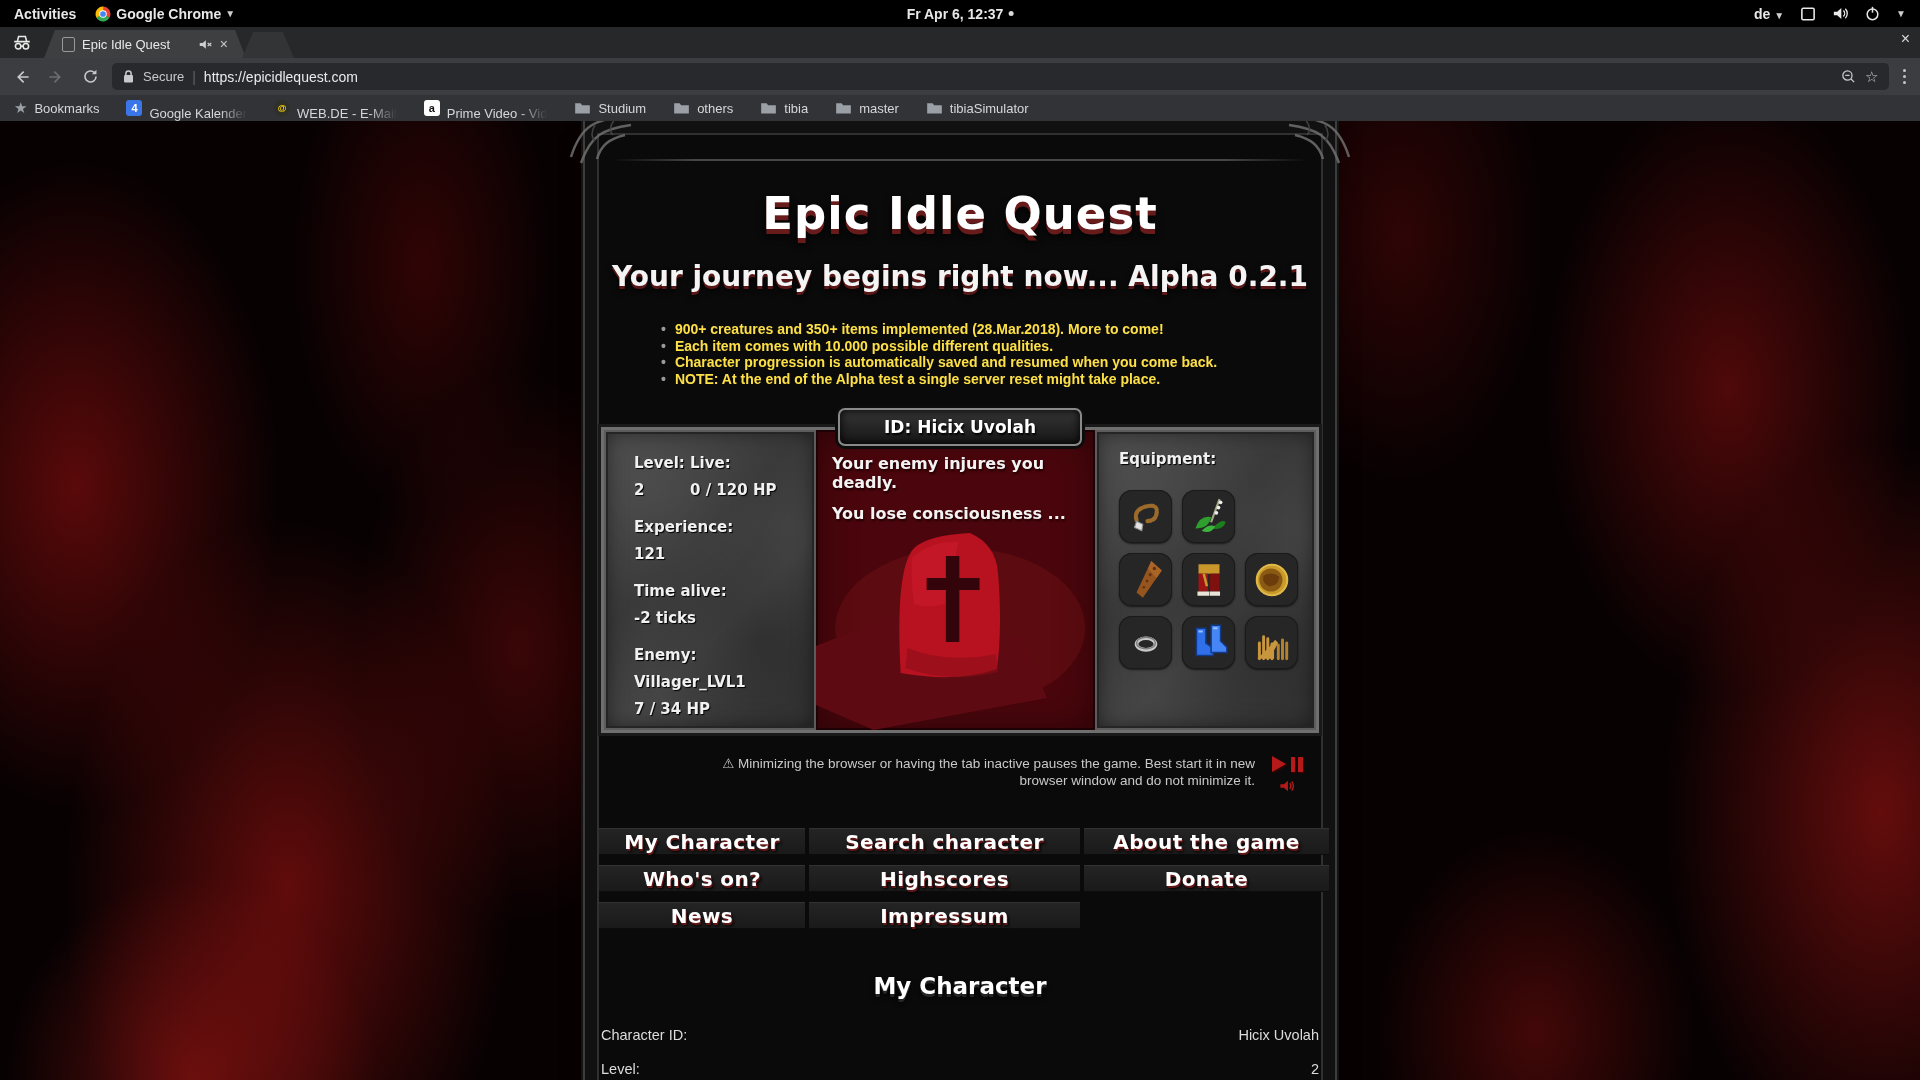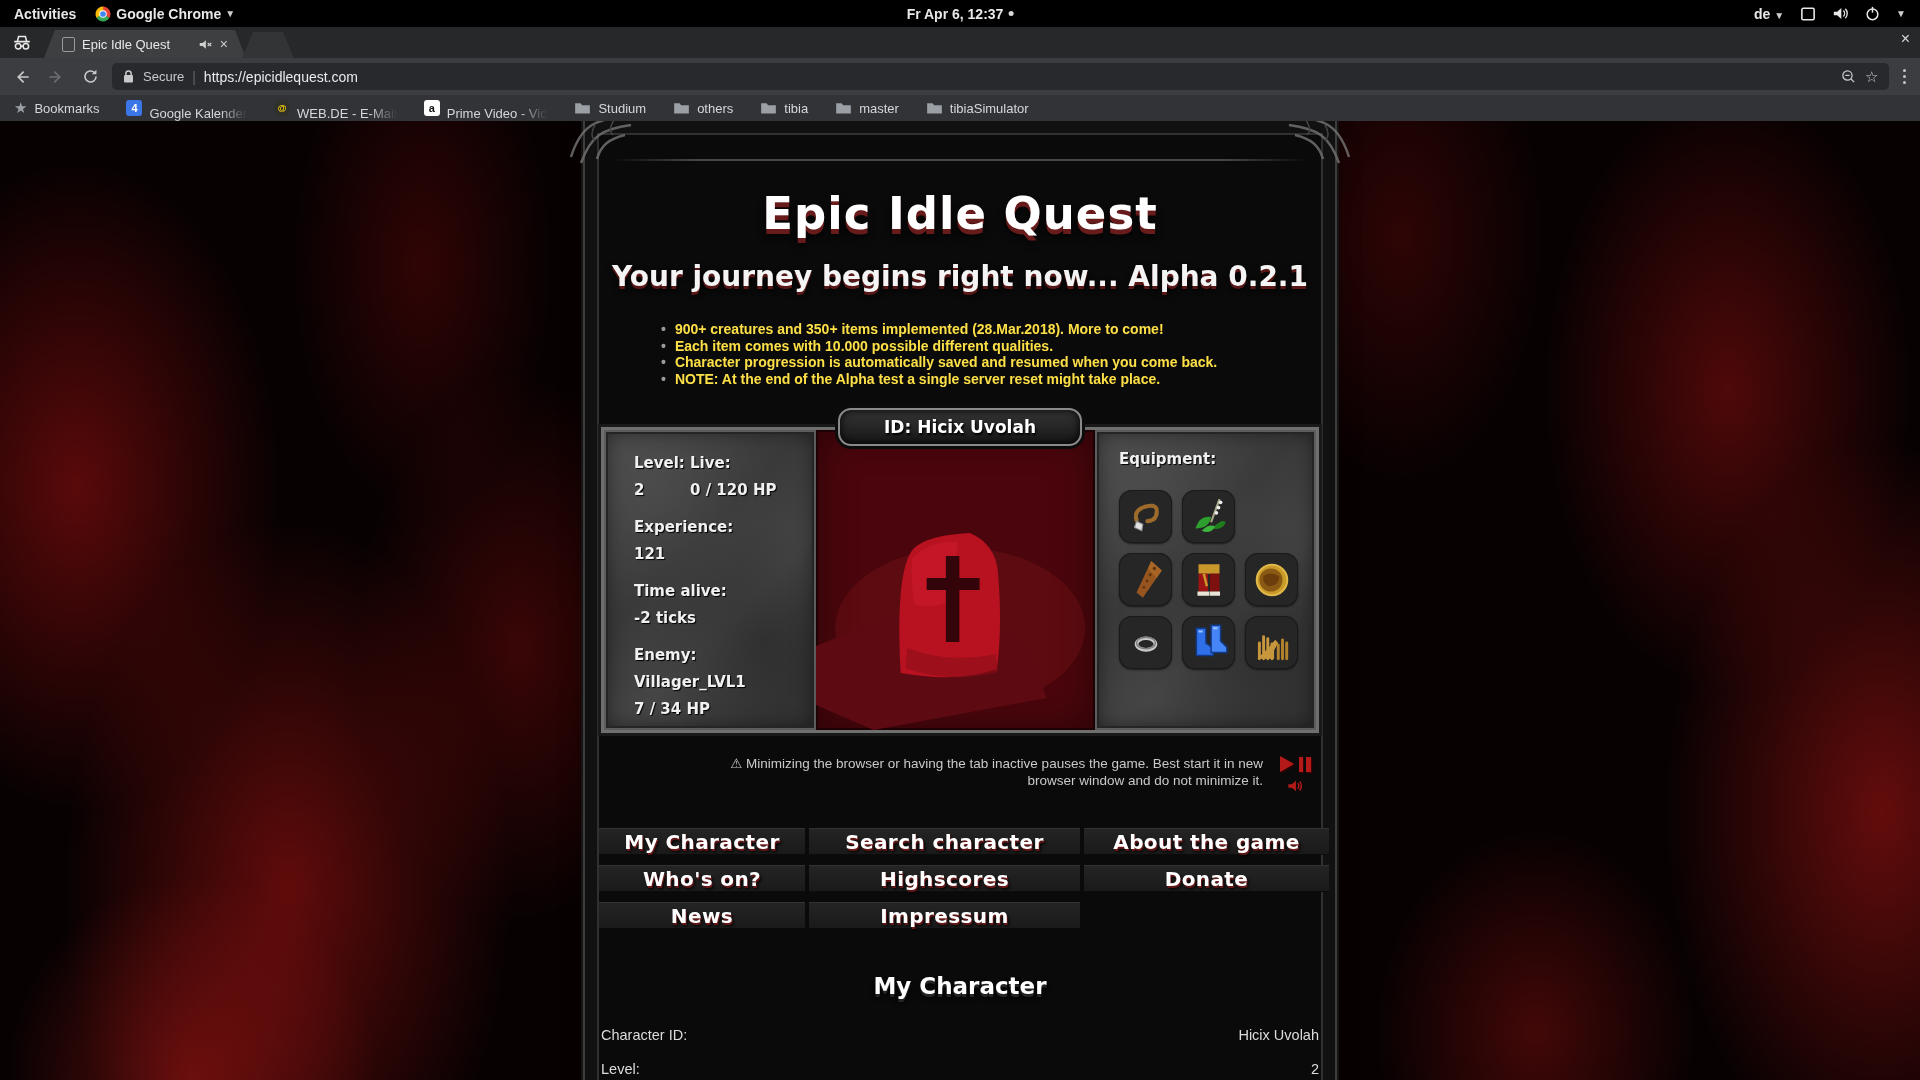--- a/index.html
+++ b/index.html
@@ -82,21 +82,21 @@
   .page-subtitle { text-align:center; margin-top:20px; font-size:28px; color:#f4f4f4;
     text-shadow:0 3px 0 rgba(110,28,28,.8), 0 4px 6px #000; }
 
   .bullets { margin:28px 9px 0 62px; color:#fde047; font-size:14px; line-height:16.5px; list-style:none;font-weight:bold; }
   .bullets li::before { content:"•"; color:#9a9a9a; margin-right:9px; }
 
   
   .game-panel { position:relative; margin:40px 2px 0; height:306px; background:#343434;
     border:3px solid #6f6f6f; box-shadow:0 0 0 3px #191919, inset 0 0 0 2px #1d1d1d; display:flex; }
   .badge { position:absolute; top:-22px; left:50%; transform:translateX(-50%); z-index:3;
-    background:linear-gradient(#353535,#161616); border:2px solid #8a8a8a; border-radius:13px;
+    background:linear-gradient(#353535,#161616); border:2px solid #8a8a8a; border-radius:7px;
     box-shadow:0 0 0 3px #0c0c0c, inset 0 0 8px #000; padding:7px 44px; color:#fff; font-size:17px;
     text-shadow:1px 2px 2px #000; white-space:nowrap; }
   .stone { background:
       radial-gradient(circle at 25% 20%, rgba(255,255,255,.05), transparent 40%),
       radial-gradient(circle at 75% 70%, rgba(0,0,0,.25), transparent 45%),
       linear-gradient(135deg,#4a4a4a,#3a3a3a 40%,#454545 62%,#333);
     box-shadow:inset 0 0 0 2px #5c5c5c, inset 0 0 0 4px #252525, inset 0 0 22px rgba(0,0,0,.6); }
   .stats-col { width:212px; flex:none; padding:24px 0 0 30px; color:#f1f1f1; font-size:15px; }
   .stats-col .row { display:flex; }
   .stats-col .c1 { width:56px; }
@@ -111,21 +111,21 @@
 
   .equip-col { width:221px; flex:none; padding:20px 0 0 24px; color:#f1f1f1; }
   .equip-header { font-size:15px; text-shadow:1px 1px 1px #000; }
   .equip-grid { margin-top:22px; display:grid; grid-template-columns:repeat(3,53px); grid-auto-rows:53px; gap:10px; }
   .slot { background:#262626; border-radius:13px; box-shadow:inset 0 0 0 1px #1a1a1a, 0 1px 2px rgba(0,0,0,.6);
           display:flex; align-items:center; justify-content:center; }
   .slot svg { width:42px; height:42px; }
   .slot.empty { visibility:hidden; }
 
   
-  .warning-row { margin-top:22px; display:flex; justify-content:flex-end; gap:10px; padding-right:4px; }
+  .warning-row { margin-top:22px; display:flex; justify-content:flex-end; gap:10px; padding-right:12px; }
   .warning-text { width:566px; text-align:right; color:#c9c9c9; font-size:13.5px; line-height:17px; }
   .media-ctrls { width:44px; display:flex; flex-direction:column; align-items:center; gap:6px; padding-top:1px; }
   .pp { display:flex; gap:5px; align-items:center; }
   .play-tri { width:0; height:0; border-left:14px solid #b51a1a; border-top:8px solid transparent; border-bottom:8px solid transparent; filter:drop-shadow(1px 1px 1px #400); }
   .pause-bars { display:flex; gap:3px; }
   .pause-bars i { width:4.5px; height:15px; background:#b51a1a; display:block; box-shadow:1px 1px 1px #400; }
 
   
   .menu-grid { margin-top:34px; display:grid; grid-template-columns:206px 271px 245px; gap:10px 4px; }
   .menu-btn { height:27px; background:linear-gradient(#242424,#1a1a1a); border-top:1px solid #323232;
@@ -340,20 +340,24 @@
         <div>-2 ticks</div>
         <div class="sp18"></div>
         <div>Enemy:</div>
         <div class="sp8"></div>
         <div>Villager_LVL1</div>
         <div class="sp8"></div>
         <div>7 / 34 HP</div>
       </div>
 
       <div class="battle-col">
+        <div class="lines fantasy">
+          <div>Your enemy injures you deadly.</div>
+          <div>You lose consciousness ...</div>
+        </div>
         <svg class="tombstone" viewBox="0 0 290 232" preserveAspectRatio="none">
           <ellipse cx="150" cy="130" rx="130" ry="80" fill="rgba(255,60,60,0.10)"></ellipse>
           <path d="M-5 150 L100 110 L215 140 L240 200 L60 232 L-5 205 Z" fill="#5e0a13"></path>
           <path d="M88 175 q-6 -105 14 -125 q15 -13 58 -15 q26 11 29 38 q5 55 -1 98 q-42 14 -100 4z" fill="#b81220"></path>
           <path d="M100 60 q20 -18 48 -16 q-6 30 -10 60 q-20 8 -36 2 q-4 -28 -2 -46z" fill="#cc1a2b" opacity="0.55"></path>
           <path d="M135 58h14v22h21v12h-21v52h-14v-52h-20v-12h20z" fill="#33040a"></path>
           <path d="M95 150 q40 16 92 6 l2 18 q-50 12 -96 -4z" fill="#8a0e18" opacity="0.6"></path>
         </svg>
       </div>
 

